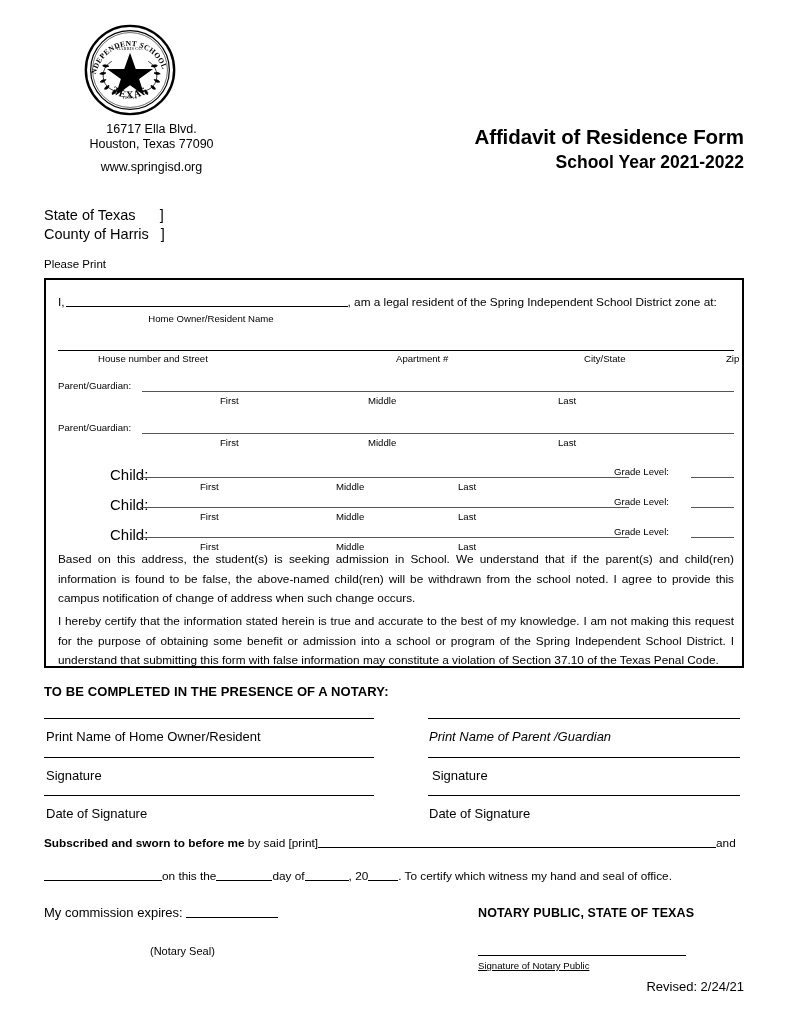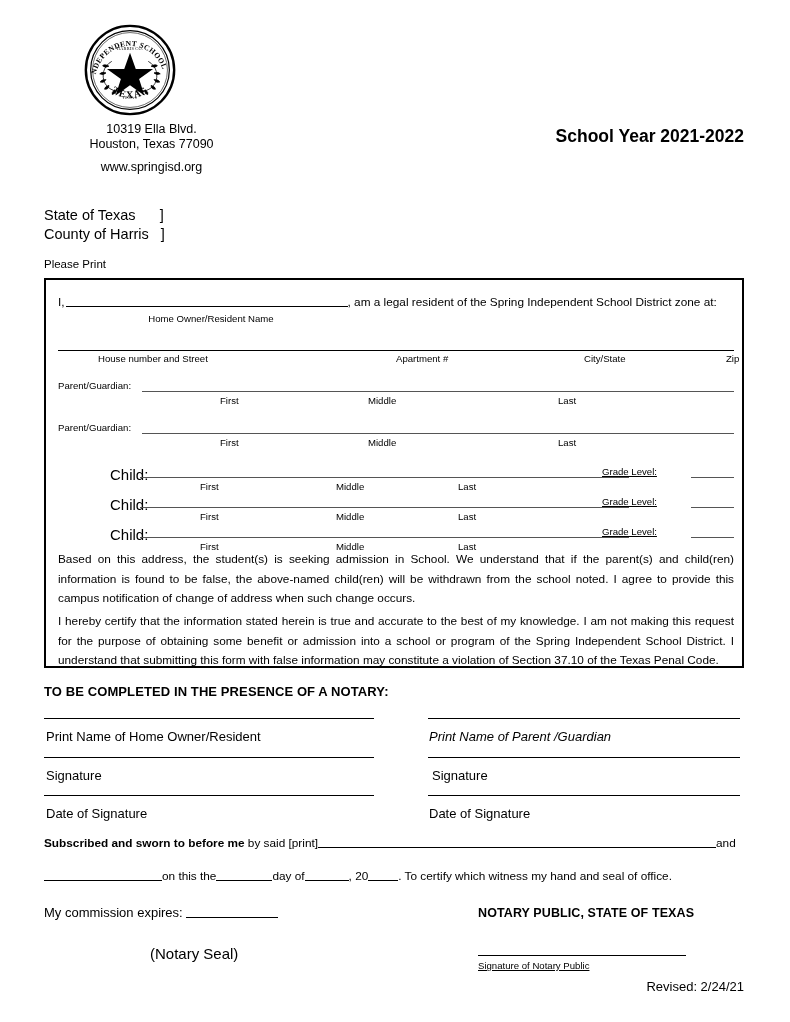--- a/index.html
+++ b/index.html
@@ -146,21 +146,21 @@
   .pg-row { position: absolute; left: 12px; width: 676px; height: 34px; }
   .pg-label { position: absolute; left: 0; top: 0; font-size: 9.6px; white-space: nowrap; }
   .pg-rule { position: absolute; left: 84px; top: 11px; width: 592px; border-bottom: 1px solid #555; height: 0; }
   .pg-subs { position: absolute; left: 0; top: 15px; width: 676px; height: 14px; }
   .pg-subs span { position: absolute; font-size: 9.6px; }
 
   
   .ch-row { position: absolute; left: 12px; width: 676px; height: 32px; }
   .ch-label { position: absolute; left: 52px; top: 0; font-size: 15px; white-space: nowrap; }
   .ch-rule { position: absolute; left: 82px; top: 11px; width: 489px; border-bottom: 1px solid #555; height: 0; }
-  .ch-grade { position: absolute; left: 544px; top: 0; font-size: 9.6px; white-space: nowrap; text-decoration: underline; }
+  .ch-grade { position: absolute; left: 556px; top: 0; font-size: 9.6px; white-space: nowrap; }
   .ch-grade-rule { position: absolute; left: 633px; top: 11px; width: 43px; border-bottom: 1px solid #555; height: 0; }
   .ch-subs { position: absolute; left: 0; top: 15px; width: 676px; height: 14px; }
   .ch-subs span { position: absolute; font-size: 9.6px; }
 
   
   .box-para {
     position: absolute;
     left: 12px;
     width: 676px;
     font-size: 11.8px;
@@ -231,21 +231,21 @@
     display: inline-block;
     width: 92px;
     border-bottom: 1px solid #000;
     height: 12px;
     margin-bottom: -1px;
   }
   #notary-seal-cap {
     position: absolute;
     left: 150px;
     top: 945px;
-    font-size: 15px;
+    font-size: 11px;
   }
   #notary-public-title {
     position: absolute;
     left: 478px;
     top: 906px;
     font-size: 12.5px;
     font-weight: bold;
     letter-spacing: 0.1px;
     white-space: nowrap;
   }
@@ -308,27 +308,28 @@
           <path d="M150,120 q10,0 12,5 q-8,3 -12,-5 Z" fill="#000"></path>
           <path d="M144,132 q9,3 9,8 q-9,1 -9,-8 Z" fill="#000"></path>
           <path d="M132,141 q7,6 5,10 q-8,-2 -5,-10 Z" fill="#000"></path>
         </g>
         <path d="M100,64 L112,98 L148,98 L119,119 L130,153 L100,132 L70,153 L81,119 L52,98 L88,98 Z" fill="#000"></path>
         <text x="100" y="160" font-family="'Liberation Serif', serif" font-size="7" fill="#000" text-anchor="middle" letter-spacing="2">TEXAS</text>
       </svg>
     </div>
 
     <div id="address-block">
-      <div>10319 Ella Blvd.</div>
+      <div>16717 Ella Blvd.</div>
       <div>Houston, Texas 77090</div>
     </div>
 
     <div id="website-line">www.springisd.org</div>
 
     <div id="title-block">
+      <div class="title-main">Affidavit of Residence Form</div>
       <div class="title-sub">School Year 2021-2022</div>
     </div>
   </div>
 
   <div id="state-block">
     <span class="row"><span>State of Texas</span>      <span>]</span></span>
     <span class="row"><span>County of Harris</span>   <span>]</span></span>
   </div>
   <div id="please-print">Please Print</div>
 

